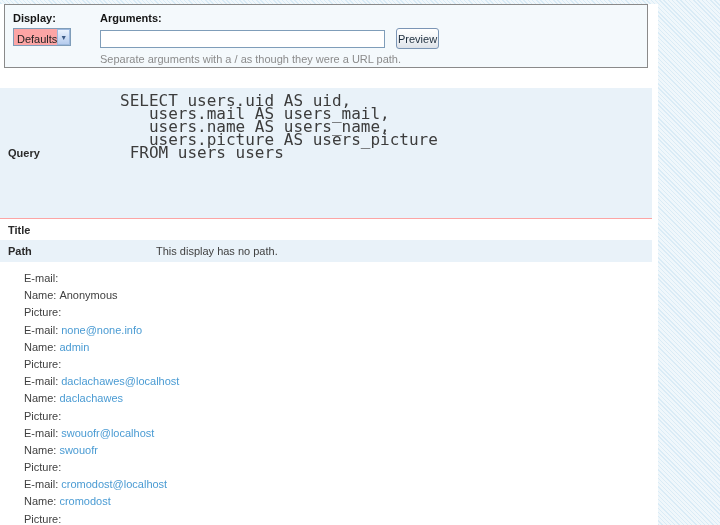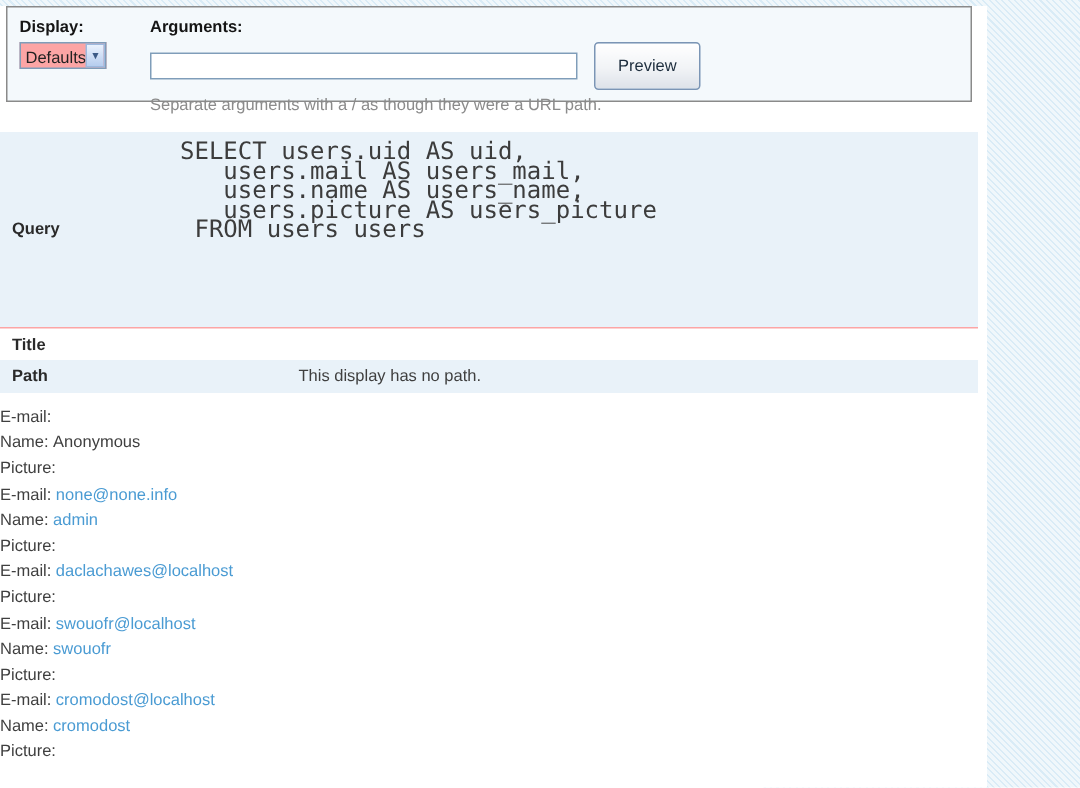--- a/index.html
+++ b/index.html
@@ -63,22 +63,22 @@
   .args-input {
     width: 285px; height: 18px;
     border: 1px solid #7f9db9;
     padding: 1px 3px;
     font-family: "Liberation Sans", sans-serif;
     font-size: 11px;
     outline: none;
   }
   .preview-btn {
     margin-left: 11px;
-    height: 32px;
-    padding: 0 15px;
+    height: 21px;
+    padding: 0 1px;
     font-family: "Liberation Sans", sans-serif;
     font-size: 11px;
     color: #1d2d3d;
     background: linear-gradient(180deg, #ffffff 0%, #f1f3f6 55%, #dde2e9 100%);
     border: 1px solid #7b95b5;
     border-radius: 3px;
     cursor: pointer;
   }
   .args-desc {
     margin-top: 4px;
@@ -104,29 +104,29 @@
     line-height: 13px;
     color: #3c3c3c;
     white-space: pre;
   }
   .row-title {
     background: #ffffff;
     min-height: 22px;
     border-top: 1px solid #fca5a5;
     align-items: center;
   }
-  .row-path { background: #e9f2f9; min-height: 22px; align-items: center; gap: 43px; }
+  .row-path { background: #e9f2f9; min-height: 22px; align-items: center; }
   .row-title .info-value, .row-path .info-value { display: flex; align-items: center; margin-left: 36px; }
 
   
   .results { margin-top: 8px; }
   .field-line {
     height: 17.2px;
     line-height: 17.2px;
-    padding-left: 0;
+    padding-left: 24px;
     white-space: nowrap;
   }
   .field-line .val { margin-left: 3px; text-align: center; }
   a.link { color: #4a9bd3; text-decoration: none; cursor: pointer; }
 </style>
 </head>
 <body>
 
 <div class="page">
 
@@ -193,20 +193,23 @@
       <div class="field-line">
         <span>Picture:</span><span class="val"></span>
       </div>
     </div>
 
     <div>
       <div class="field-line">
         <span>E-mail:</span><a class="link val">daclachawes@localhost</a>
       </div>
       <div class="field-line">
+        <span>Name:</span><a class="link val">daclachawes</a>
+      </div>
+      <div class="field-line">
         <span>Picture:</span><span class="val"></span>
       </div>
     </div>
 
     <div>
       <div class="field-line">
         <span>E-mail:</span><a class="link val">swouofr@localhost</a>
       </div>
       <div class="field-line">
         <span>Name:</span><a class="link val">swouofr</a>

